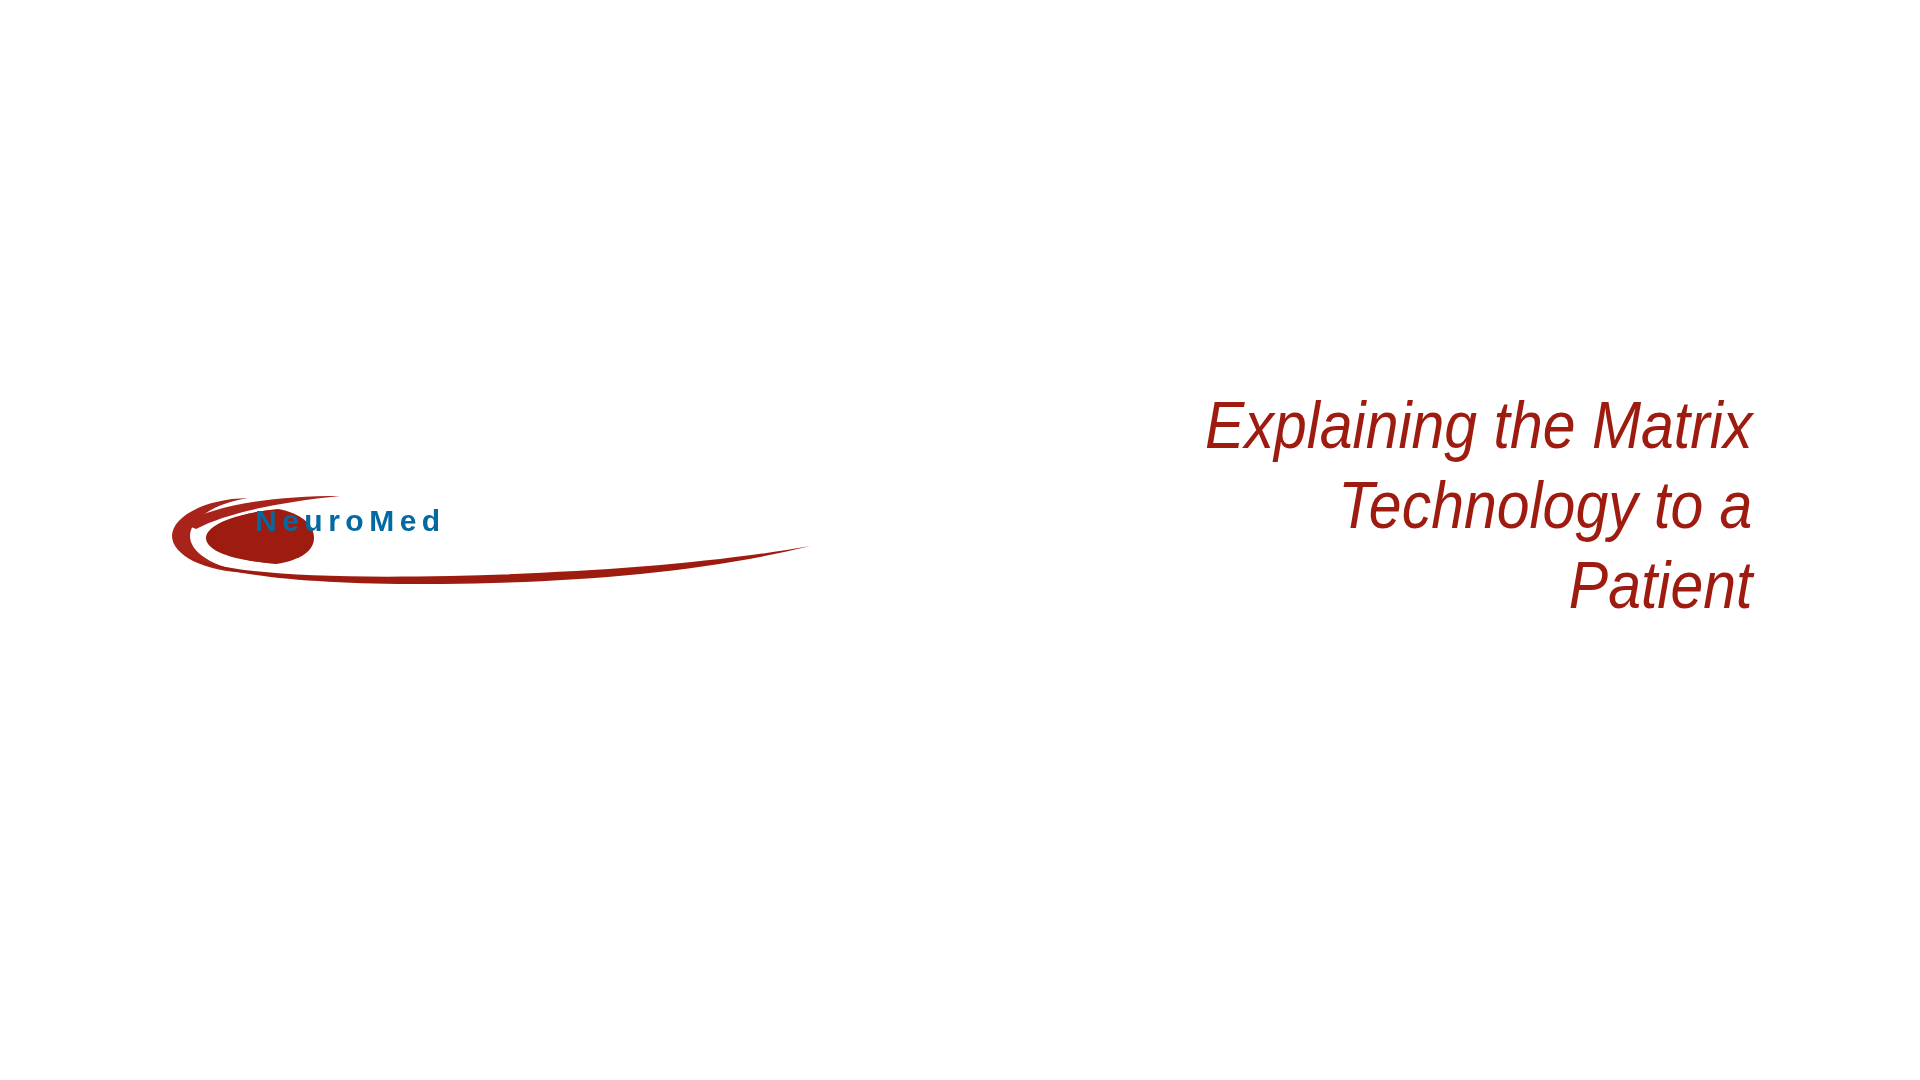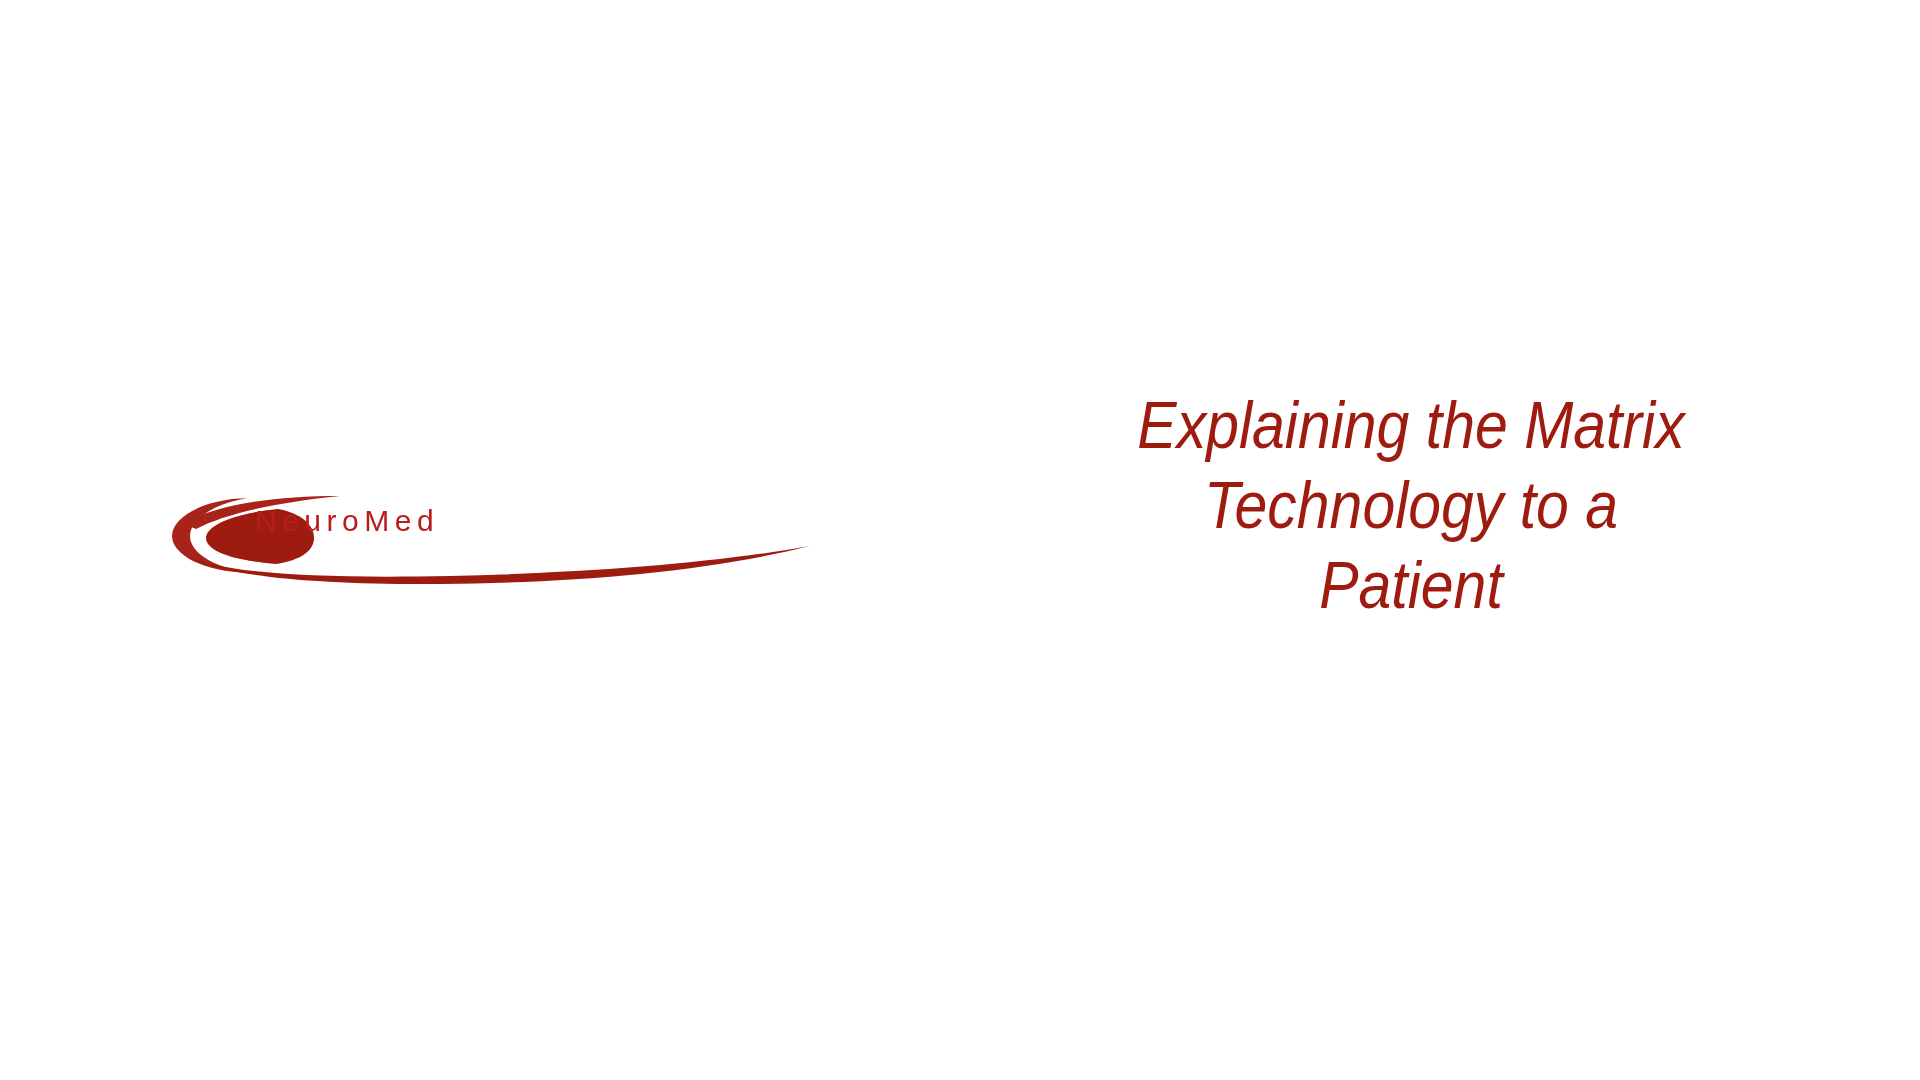--- a/index.html
+++ b/index.html
@@ -31,35 +31,35 @@
   .logo svg {
     display: block;
     width: 680px;
     height: 110px;
   }
   .logo-wordmark {
     position: absolute;
     left: 105px;
     top: 26px;
     font-family: "Liberation Sans", sans-serif;
-    font-weight: normal;
+    font-weight: bold;
     font-size: 30px;
     letter-spacing: 5.5px;
-    color: #b91c1c;
+    color: #0369a1;
     white-space: nowrap;
     line-height: 1;
   }
 
   
   .title-block {
     position: absolute;
-    left: 981px;
+    left: 944px;
     top: 385px;
     width: 860px;
-    text-align: center;
+    text-align: right;
   }
   .title-line {
     font-family: "Liberation Sans Narrow", "Liberation Sans", sans-serif;
     font-style: italic;
     font-weight: normal;
     font-size: 67px;
     line-height: 80px;
     color: #9e1b10;
     white-space: nowrap;
     transform: scaleX(0.88);

